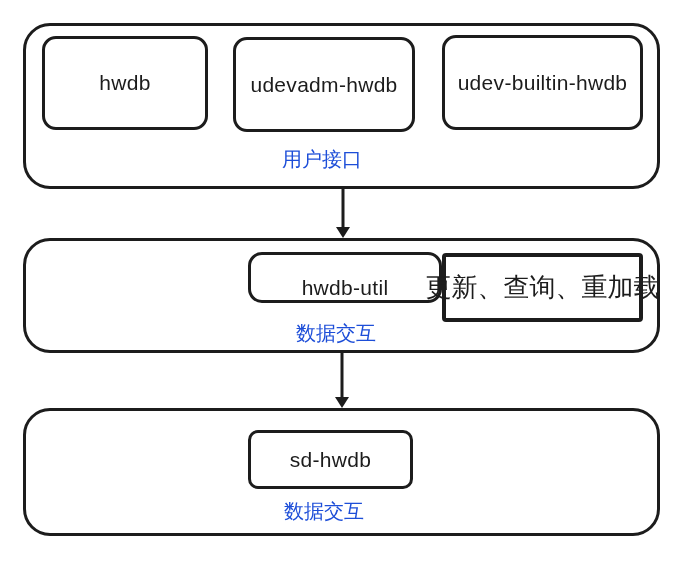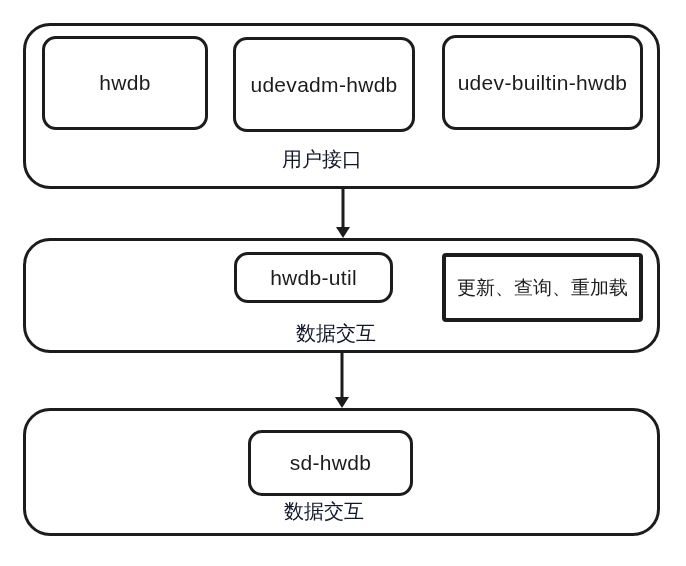--- a/index.html
+++ b/index.html
@@ -32,37 +32,37 @@
     display: flex;
     align-items: center;
     justify-content: center;
     font-size: 21px;
     letter-spacing: 0.3px;
     white-space: nowrap;
   }
   .node-hwdb      { left: 16px;  top: 10px; width: 166px; height: 94px; }
   .node-udevadm   { left: 207px; top: 11px; width: 182px; height: 95px; justify-content: center; }
   .node-builtin   { left: 416px; top: 9px;  width: 201px; height: 95px; }
-  .node-hwdbutil  { left: 208px; top: 11px; width: 159px; height: 51px; }
-  .node-sdhwdb    { left: 222px; top: 19px; width: 165px; height: 66px; }
+  .node-hwdbutil  { left: 222px; top: 11px; width: 194px; height: 51px; align-items: flex-end; }
+  .node-sdhwdb    { left: 222px; top: 19px; width: 165px; height: 59px; border-radius: 10px; }
   .node-actions {
     left: 416px; top: 12px; width: 201px; height: 69px;
     border-radius: 4px;
     border-width: 4px;
-    font-size: 19px;
+    font-size: 26px;
     letter-spacing: 0;
   }
 
   .layer-label {
     position: absolute;
     width: 300px;
     text-align: center;
     font-size: 20px;
     line-height: 23px;
-    color: #0f172a;
+    color: #1d4ed8;
     white-space: nowrap;
   }
   .label-user     { left: 146px; top: 122px; }
   .label-function { left: 160px; top: 81px; }
   .label-data     { left: 148px; top: 89px; }
 
   .arrow { position: absolute; width: 14px; }
   .arrow-1 { left: 336px; top: 189px; height: 49px; }
   .arrow-2 { left: 335px; top: 353px; height: 55px; }
   .arrow .shaft {

